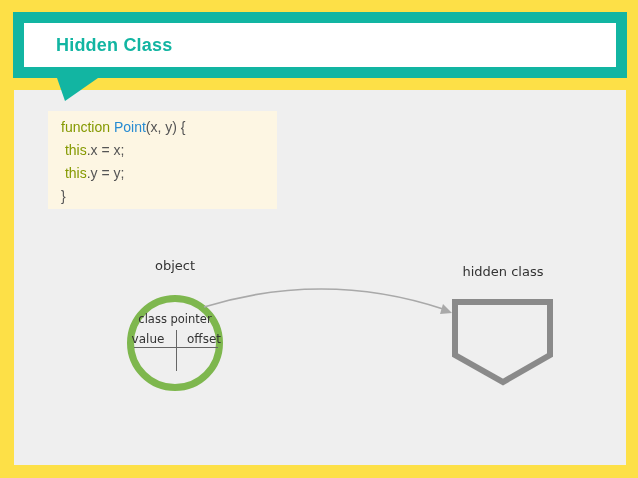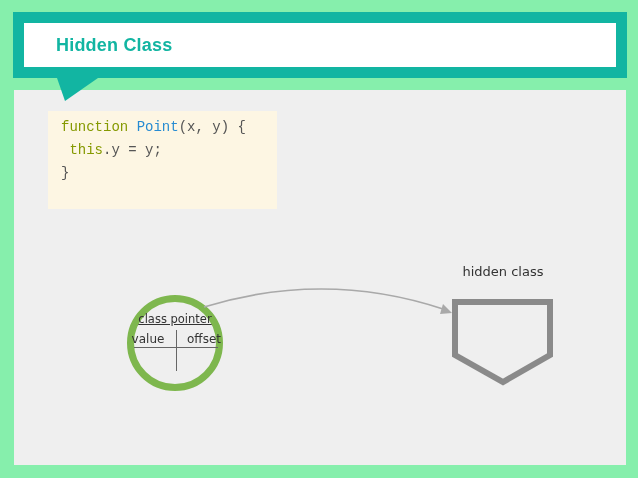--- a/index.html
+++ b/index.html
@@ -1,84 +1,86 @@
 <!DOCTYPE html>
 <html style="--teal: #12b5a2; --bg: #efefef; --green: #7eb74e; --pent: #8a8a8a; --arrow: #a9a9a9; --codebg: #fdf6e3; --kw: #859900; --fn: #268bd2; --code: #555555; --text: #333333;"><head>
 <meta charset="utf-8">
 <style>
   html,body{margin:0;padding:0;background:#ffffff;width:638px;height:478px;
     font-family:"DejaVu Sans", sans-serif;}
-  .page{position:relative;width:638px;height:478px;overflow:hidden;background:#86efac;}
+  .page{position:relative;width:638px;height:478px;overflow:hidden;background:#fde047;}
 
   
   .banner{position:absolute;left:13px;top:12px;width:614px;height:66px;background:var(--teal);}
   .banner-inner{position:absolute;left:11px;top:11px;right:11px;bottom:11px;background:#ffffff;
     display:flex;align-items:center;}
   .title{margin:0;padding-left:32px;font-family:"Liberation Sans", sans-serif;
     font-weight:bold;font-size:18px;color:var(--teal);letter-spacing:0.2px;}
 
   
   .content{position:absolute;left:14px;top:90px;width:612px;height:375px;background:var(--bg);}
 
   
   .code{position:absolute;left:48px;top:111px;width:229px;height:98px;background:var(--codebg);
-    font-family:Liberation Mono, monospace;font-size:14px;line-height:23px;
+    font-family:Liberation Sans, sans-serif;font-size:14px;line-height:23px;
     color:var(--code);padding:5px 0 0 13px;box-sizing:border-box;}
   .code-line{white-space:pre;}
   .tok-kw{color:var(--kw);}
   .tok-fn{color:var(--fn);}
   .tok-plain{color:var(--code);}
 
   
   .overlay{position:absolute;left:0;top:0;pointer-events:none;}
   .tail{fill:var(--teal);}
   .ring{fill:none;stroke:var(--green);stroke-width:7px;}
   .pent{fill:none;stroke:var(--pent);stroke-width:6px;stroke-linejoin:miter;}
   .arrow-line{fill:none;stroke:var(--arrow);stroke-width:1.7px;}
   .arrow-head{fill:var(--arrow);stroke:none;}
   .tline{stroke:#666666;stroke-width:1px;}
 
   
   .lbl{position:absolute;text-align:center;color:var(--text);font-size:13px;line-height:16px;}
   .lbl-object{left:127px;top:258px;width:96px;}
   .lbl-hidden{left:438px;top:264px;width:130px;line-height:15px;}
-  .lbl-classptr{left:127px;top:311px;width:96px;font-size:11.5px;text-decoration:underline;}
+  .lbl-classptr{left:127px;top:311px;width:96px;font-size:11.5px;}
   .lbl-offset{left:122px;top:331px;width:52px;font-size:12px;}
   .lbl-value{left:179px;top:331px;width:50px;font-size:12px;}
 </style>
 </head>
 <body>
 
 <div class="page">
 
   <div class="banner">
     <div class="banner-inner">
       <h1 class="title">Hidden Class</h1>
     </div>
   </div>
 
   <div class="content"></div>
 
   <div class="code">
     <div class="code-line"><span class="tok-kw">function</span><span class="tok-plain"> </span><span class="tok-fn">Point</span><span class="tok-plain">(x, y) {</span></div>
+    <div class="code-line"><span class="tok-plain"> </span><span class="tok-kw">this</span><span class="tok-plain">.x = x;</span></div>
     <div class="code-line"><span class="tok-plain"> </span><span class="tok-kw">this</span><span class="tok-plain">.y = y;</span></div>
     <div class="code-line"><span class="tok-plain">}</span></div>
   </div>
 
   <svg class="overlay" width="638" height="478" viewBox="0 0 638 478" xmlns="http://www.w3.org/2000/svg">
     <polygon class="tail" points="57,78 98,78 65,101"></polygon>
     <circle class="ring" cx="175" cy="343" r="44.5"></circle>
     <line class="tline" x1="134" y1="347.5" x2="218" y2="347.5"></line>
     <line class="tline" x1="176.5" y1="330" x2="176.5" y2="371"></line>
     <path class="arrow-line" d="M 204,307 Q 325,270 443,309"></path>
     <polygon class="arrow-head" points="452,313 440,314 443,304"></polygon>
     <polygon class="pent" points="455,302 550,302 550,355 503,382 455,355"></polygon>
   </svg>
 
   <div class="lbl lbl-object">
+    <div>object</div>
   </div>
 
   <div class="lbl lbl-classptr">class pointer</div>
   <div class="lbl lbl-offset">value</div>
   <div class="lbl lbl-value">offset</div>
 
   <div class="lbl lbl-hidden">
     <div>hidden class</div>
   </div>
 

